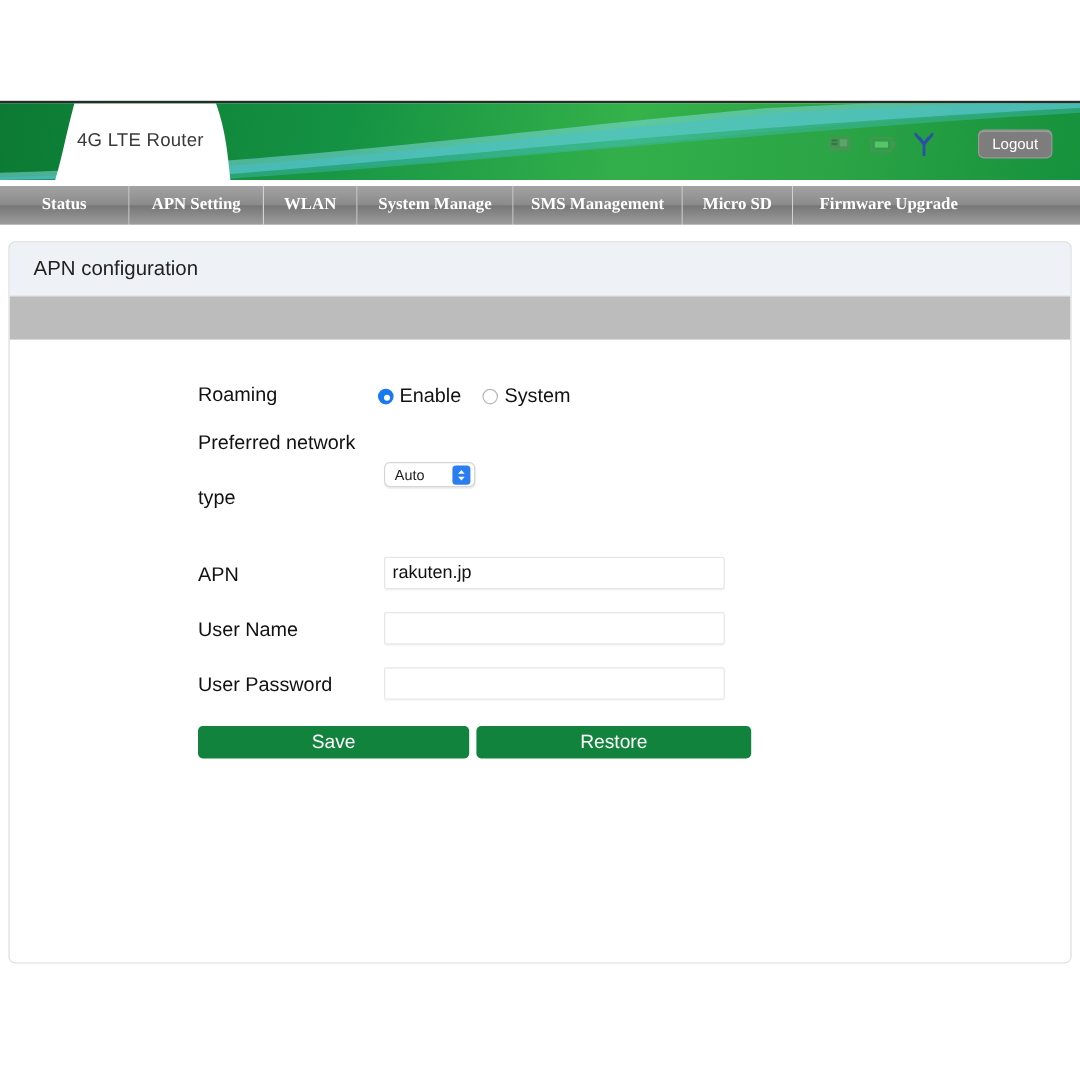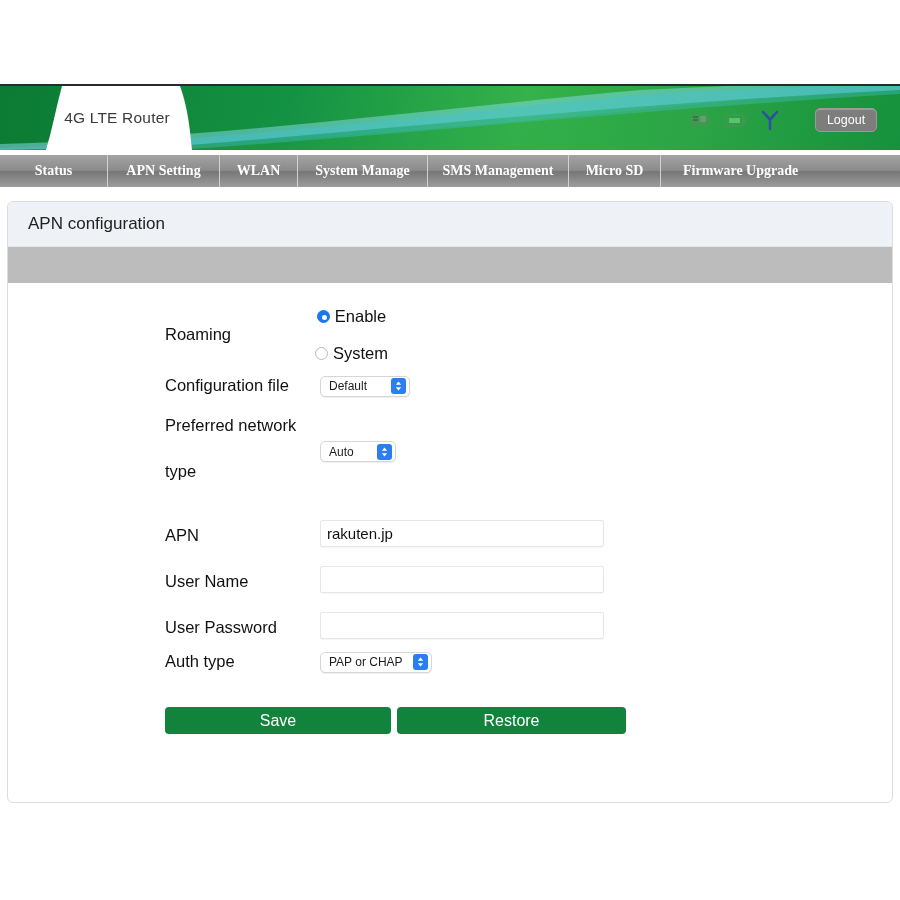--- a/index.html
+++ b/index.html
@@ -131,21 +131,21 @@
     padding-left: 157px;
   }
   .row-label {
     width: 150px;
     font-size: 16.5px;
     color: #111;
     line-height: 1.4;
   }
 
   
-  .radio-group { display: flex; align-items: center; gap: 18px; flex-direction: column; }
+  .radio-group { display: flex; align-items: center; gap: 18px; }
   .radio-opt { display: flex; align-items: center; gap: 5px; font-size: 16.5px; color:#111; cursor: pointer; }
   .radio-dot {
     width: 13px; height: 13px; border-radius: 50%;
     border: 1px solid #b9b9b9; background: #fff;
     display:inline-block; position: relative; flex: none;
   }
   .radio-dot.on {
     background: #1878f0; border-color: #1878f0;
   }
   .radio-dot.on::after {
@@ -309,32 +309,20 @@
             <span class="radio-dot on"></span>
             <span>Enable</span>
           </label>
           <label class="radio-opt">
             <span class="radio-dot"></span>
             <span>System</span>
           </label>
         </div>
       </div>
 
-      <div class="row-select">
-        <div class="row-label">Configuration file</div>
-        <div class="mac-select sel-w-default">
-          <span class="sel-text">Default</span>
-          <span class="sel-badge">
-            <svg width="9" height="12" viewBox="0 0 9 12">
-              <path d="M4.5,1.6 L7.2,4.7 L1.8,4.7 Z" fill="#ffffff"></path>
-              <path d="M4.5,10.4 L1.8,7.3 L7.2,7.3 Z" fill="#ffffff"></path>
-            </svg>
-          </span>
-        </div>
-      </div>
 
       <div class="row-pnt">
         <div class="pnt-label">
           <span class="l1">Preferred network</span>
           <span class="l2">type</span>
         </div>
         <div class="pnt-select mac-select sel-w-auto">
           <span class="sel-text">Auto</span>
           <span class="sel-badge">
             <svg width="9" height="12" viewBox="0 0 9 12">
@@ -353,32 +341,20 @@
       <div class="row-input">
         <div class="row-label">User Name</div>
         <input class="text-input" type="text" value="" style="">
       </div>
 
       <div class="row-input">
         <div class="row-label">User Password</div>
         <input class="text-input" type="text" value="" style="">
       </div>
 
-      <div class="row-select">
-        <div class="row-label">Auth type</div>
-        <div class="mac-select">
-          <span class="sel-text">PAP or CHAP</span>
-          <span class="sel-badge">
-            <svg width="9" height="12" viewBox="0 0 9 12">
-              <path d="M4.5,1.6 L7.2,4.7 L1.8,4.7 Z" fill="#ffffff"></path>
-              <path d="M4.5,10.4 L1.8,7.3 L7.2,7.3 Z" fill="#ffffff"></path>
-            </svg>
-          </span>
-        </div>
-      </div>
 
       <div class="btn-area">
         <div class="btn-line">
           <button class="gbtn gbtn-save">Save</button>
           <button class="gbtn gbtn-restore">Restore</button>
         </div>
       </div>
 
     </div>
   </div>

